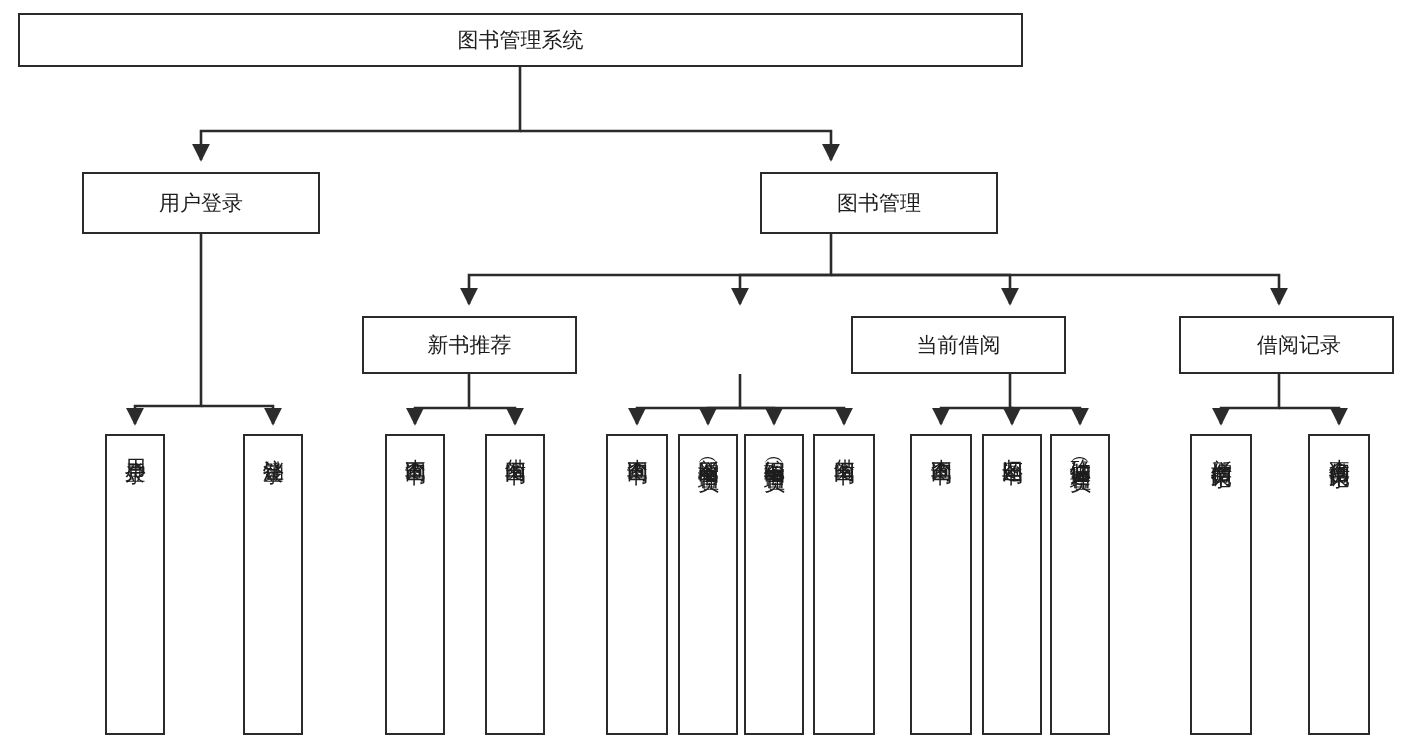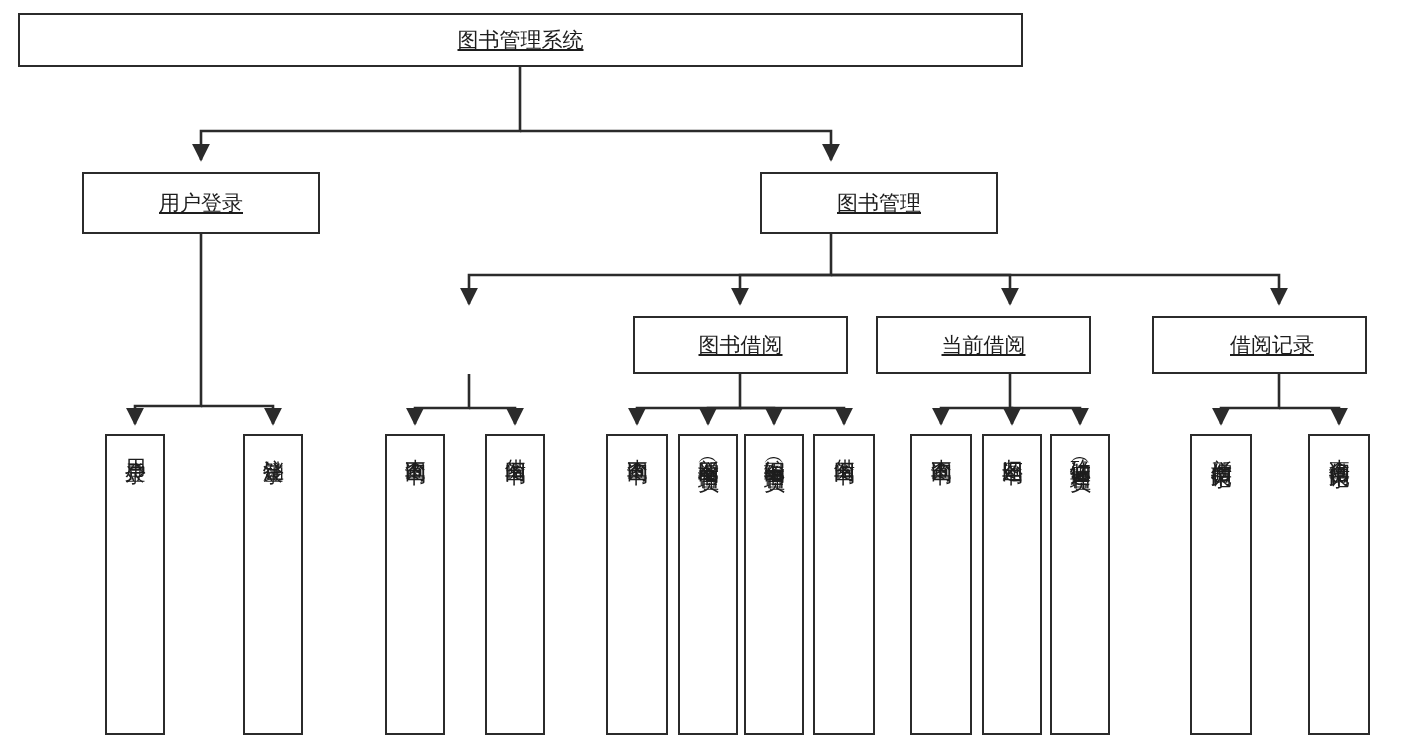--- a/index.html
+++ b/index.html
@@ -39,21 +39,20 @@
   }
   .node .label {
     color: #1d1d1d;
     text-align: center;
     line-height: 1.18;
     white-space: nowrap;
   }
   
   .node.horiz .label {
     font-size: 21px;
-    text-decoration: underline;
   }
   .node.root .label {
     font-size: 21px;
   }
   
   .node.vert {
     align-items: flex-start;
     justify-content: center;
     padding-top: 6px;
   }
@@ -133,27 +132,27 @@
     <span class="label">图书管理系统</span>
   </div>
 
   <div class="node horiz" style="left:82px; top:172px; width:238px; height:62px;">
     <span class="label">用户登录</span>
   </div>
   <div class="node horiz" style="left:712px; top:172px; width:238px; height:62px;margin-left:48px;">
     <span class="label">图书管理</span>
   </div>
 
-  <div class="node horiz" style="left:633px; top:316px; width:215px; height:58px;">
-    <span class="label">图书借阅</span>
+  <div class="node horiz" style="left:362px; top:316px; width:215px; height:58px;">
+    <span class="label">新书推荐</span>
   </div>
-  <div class="node horiz" style="left:876px; top:316px; width:215px; height:58px;">
+  <div class="node horiz" style="left:851px; top:316px; width:215px; height:58px;">
     <span class="label">当前借阅</span>
   </div>
-  <div class="node horiz" style="left:1152px; top:316px; width:215px; height:58px;padding-left:25px;">
+  <div class="node horiz" style="left:1179px; top:316px; width:215px; height:58px;padding-left:25px;">
     <span class="label">借阅记录</span>
   </div>
 
   <div class="node vert" style="left:105px; top:434px; width:60px; height:301px;">
     <span class="label">用户登录</span>
   </div>
   <div class="node vert" style="left:243px; top:434px; width:60px; height:301px;">
     <span class="label">注销登录</span>
   </div>
   <div class="node vert" style="left:385px; top:434px; width:60px; height:301px;">

